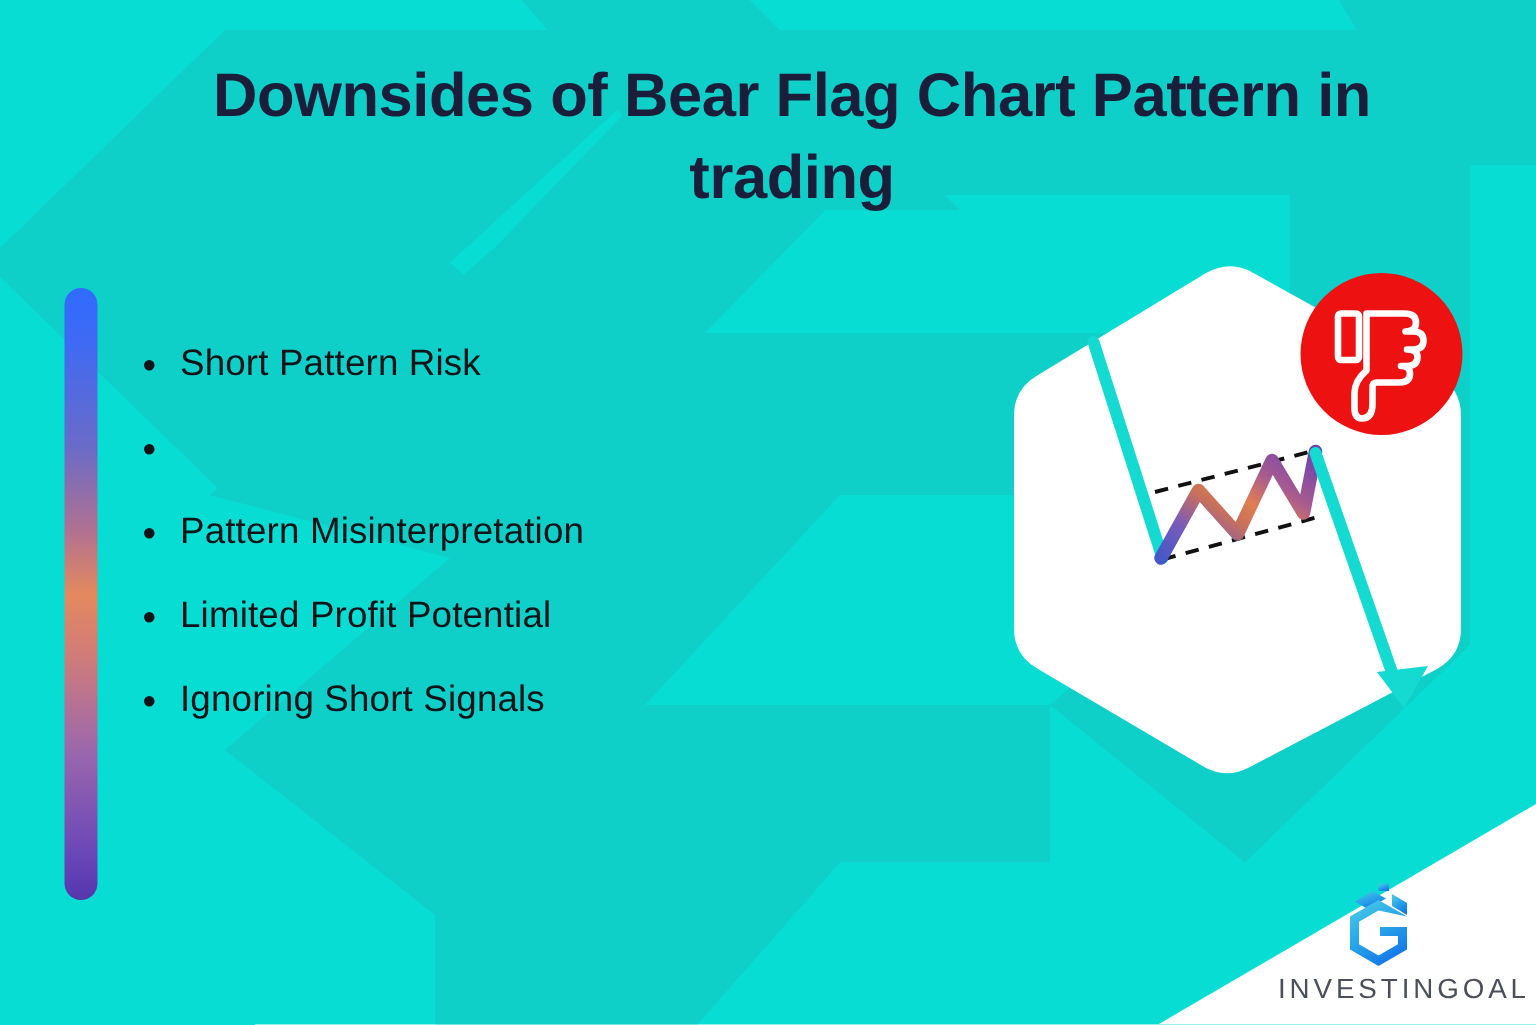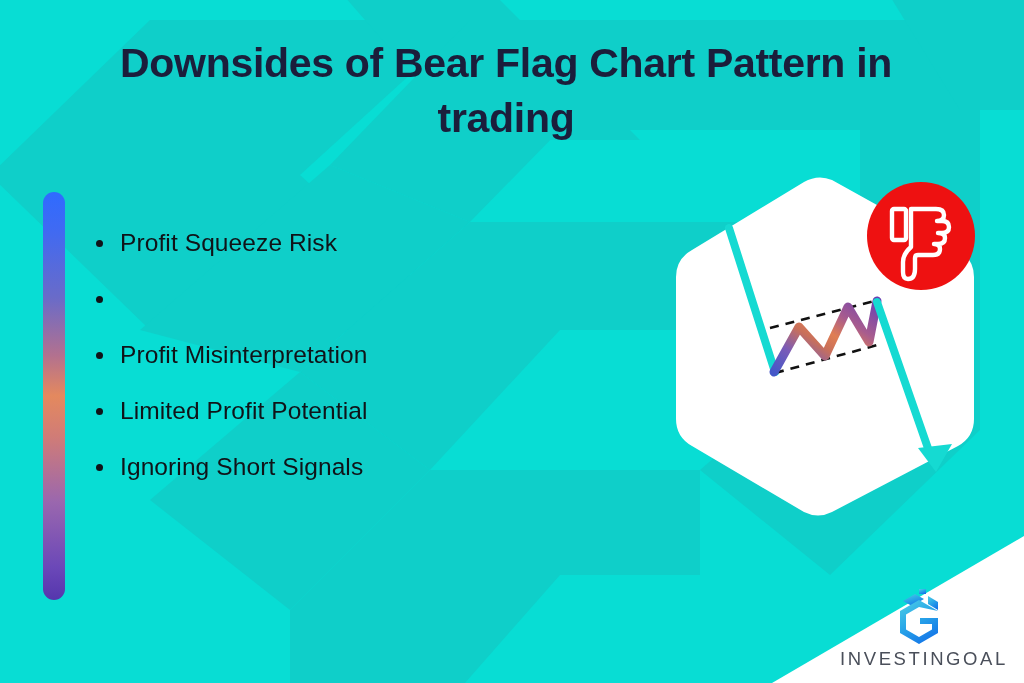--- a/index.html
+++ b/index.html
@@ -22,21 +22,21 @@
     position: absolute;
     inset: 0;
     width: 1024px;
     height: 683px;
     pointer-events: none;
   }
 
   
   #title {
     position: absolute;
-    left: 44px;
+    left: 66px;
     top: 36px;
     width: 924px;
     text-align: center;
     color: #1B1E3B;
     font-size: 41px;
     font-weight: bold;
     line-height: 1.34;
     letter-spacing: -0.3px;
     white-space: pre-line;
   }
@@ -120,20 +120,21 @@
   #logo-mark {
     display: block;
     margin: 0 auto 4px auto;
   }
   #logo-wordmark {
     color: #4A4F5A;
     font-size: 18.5px;
     letter-spacing: 2.6px;
     font-weight: 400;
     line-height: 1;
+    margin-left: 12px;
   }
 </style>
 </head>
 <body>
 
 <div id="canvas">
 
   <svg id="bg-watermark" viewBox="0 0 1024 683" preserveAspectRatio="none" aria-hidden="true">
     <g fill="#0FCFC9">
 
@@ -156,28 +157,28 @@
   </svg>
 
   <div id="title">Downsides of Bear Flag Chart Pattern in
 trading</div>
 
   <div id="accent-bar"></div>
 
   <ul id="bullet-list">
     <li>
       <span class="dot"></span>
-      <span>Profit Squeeze Risk</span>
-    </li>
-    <li>
-      <span class="dot"></span>
-    </li>
-    <li>
-      <span class="dot"></span>
-      <span>Profit Misinterpretation</span>
+      <span>Short Pattern Risk</span>
+    </li>
+    <li>
+      <span class="dot"></span>
+    </li>
+    <li>
+      <span class="dot"></span>
+      <span>Pattern Misinterpretation</span>
     </li>
     <li>
       <span class="dot"></span>
       <span>Limited Profit Potential</span>
     </li>
     <li>
       <span class="dot"></span>
       <span>Ignoring Short Signals</span>
     </li>
   </ul>

